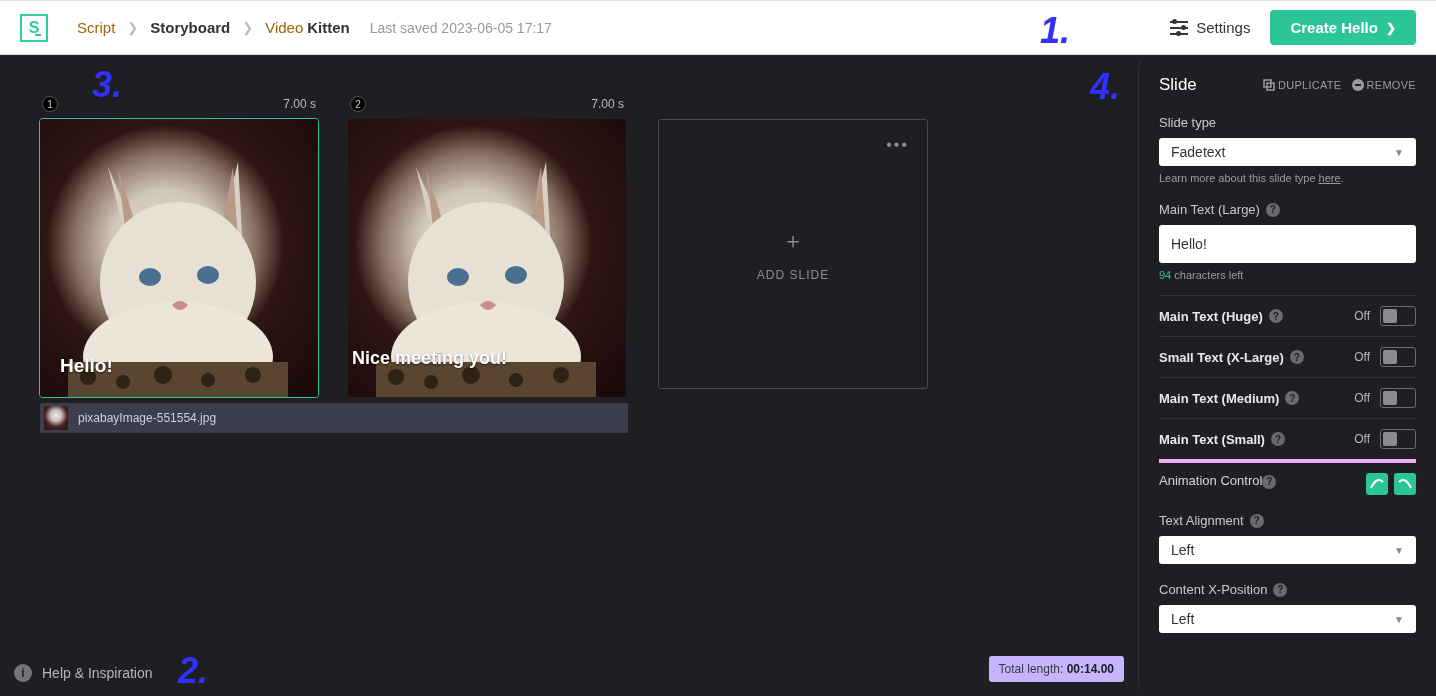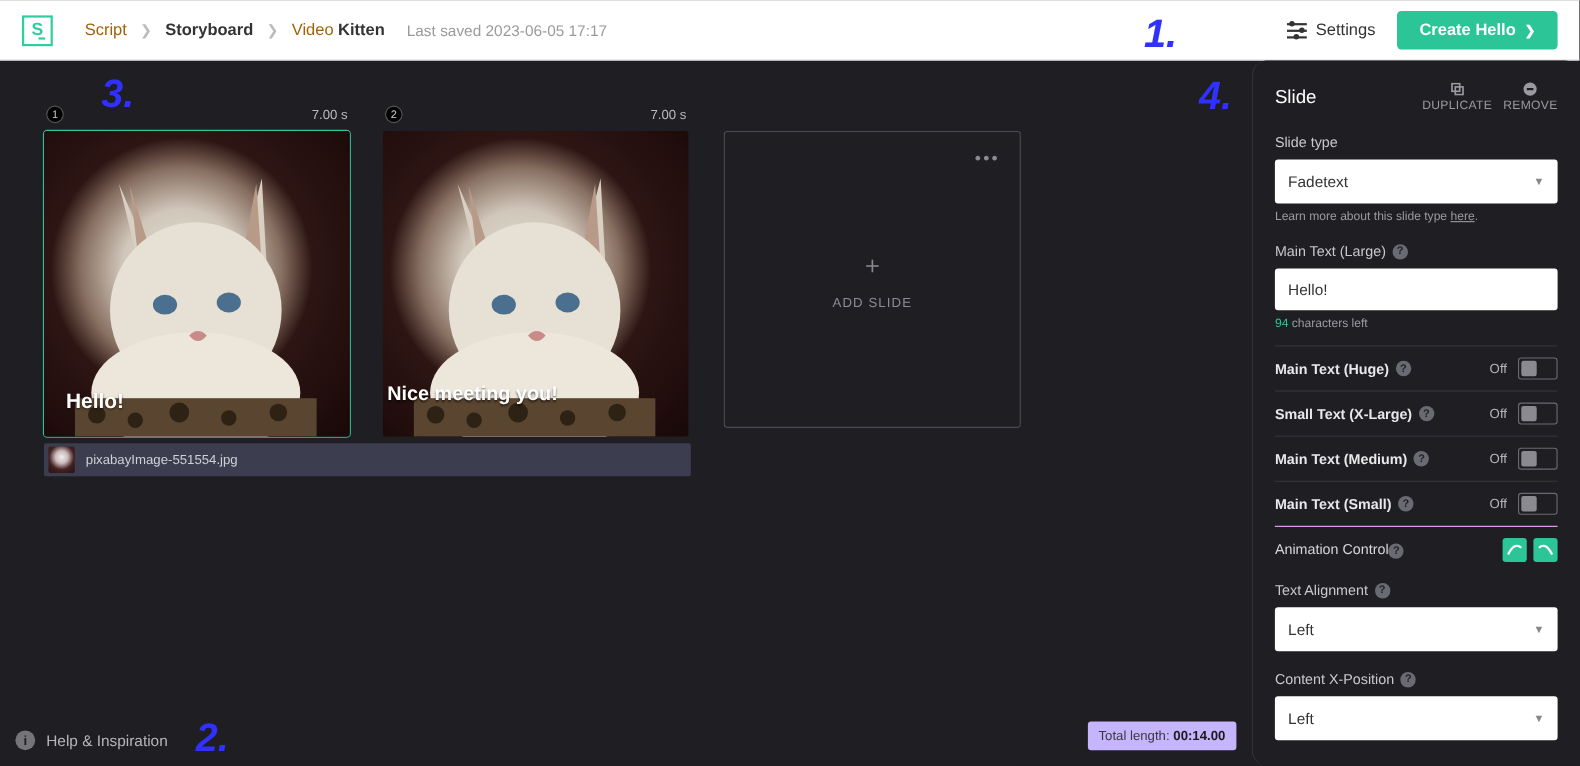--- a/index.html
+++ b/index.html
@@ -37,45 +37,45 @@
   .add-slide { width:270px; height:270px; border:1px solid #4a4a52; border-radius:3px; display:flex; flex-direction:column; align-items:center; justify-content:center; color:#8b8b93; gap:12px; cursor:pointer; position:relative; margin-top:24px; }
   .add-slide .dots { position:absolute; top:16px; right:18px; color:#8b8b93; font-size:16px; letter-spacing:2px; }
   .add-plus { font-size:22px; font-weight:300; }
   .add-label { font-size:12px; letter-spacing:1px; }
 
   
   .panel { position:absolute; top:55px; right:0; bottom:0; width:298px; background:#1f1f23; border-left:1px solid #34343b; padding:20px 20px 10px 20px; color:#d6d6d9; font-size:13px; overflow:hidden;border-radius:14px; }
   .panel-head { display:flex; align-items:center; justify-content:space-between; margin-bottom:20px; }
   .panel-head h3 { color:#fff; font-weight:400; font-size:17px; }
   .panel-head .actions { display:flex; gap:10px; font-size:11px; color:#9a9aa0; letter-spacing:.3px; }
-  .panel-head .act { display:flex; align-items:center; gap:3px; cursor:pointer;flex-direction:column; }
+  .panel-head .act { display:flex; align-items:center; gap:3px; cursor:pointer; }
   .act svg, .act .circ { width:12px; height:12px; }
   .circ { background:#9a9aa0; border-radius:50%; display:inline-block; position:relative; }
   .circ::after { content:""; position:absolute; left:3px; right:3px; top:5px; height:2px; background:#1f1f23; }
 
   .field-label { font-size:13px; color:#c9c9cd; margin-bottom:8px; display:flex; align-items:center; gap:6px; }
   .help-q { width:14px; height:14px; border-radius:50%; background:#6a6a72; color:#1f1f23; font-size:10px; display:inline-flex; align-items:center; justify-content:center; font-weight:700; }
-  .select { width:100%; background:#fff; color:#333; height:40px; border-radius:3px; display:flex; align-items:center; justify-content:space-between; padding:0 12px; font-size:14px; cursor:pointer; margin-bottom:6px; }
+  .select { width:100%; background:#fff; color:#333; height:28px; border-radius:3px; display:flex; align-items:center; justify-content:space-between; padding:0 12px; font-size:14px; cursor:pointer; margin-bottom:6px; }
   .select .caret { color:#888; font-size:10px; }
   .hint { font-size:11px; color:#9a9aa0; margin-bottom:18px; }
   .hint .lnk { text-decoration:underline; cursor:pointer; }
 
   .text-input { width:100%; background:#fff; color:#333; height:38px; border:none; border-radius:3px; padding:0 12px; font-size:14px; margin-bottom:6px; }
   .chars-left { font-size:11px; color:#9a9aa0; margin-bottom:14px; }
   .chars-left .num { color:#2bc598; }
 
   .toggle-row { display:flex; align-items:center; justify-content:space-between; padding:10px 0; border-top:1px solid #34343b; }
   .toggle-row:first-of-type { border-top:1px solid #34343b; }
   .toggle-row .lbl { font-size:13px; font-weight:600; color:#e8e8ea; display:flex; align-items:center; gap:6px; }
   .toggle-row .rt { display:flex; align-items:center; gap:10px; }
   .off-txt { font-size:12px; color:#b5b5ba; }
   .switch { width:36px; height:20px; border:1px solid #6a6a72; border-radius:3px; position:relative; cursor:pointer; }
   .switch::after { content:""; position:absolute; left:2px; top:2px; width:14px; height:14px; background:#8a8a90; border-radius:2px; }
 
-  .anim-row { display:flex; align-items:center; justify-content:space-between; padding:10px 0; border-top:1px solid #f0abfc; }
+  .anim-row { display:flex; justify-content:space-between; padding:10px 0; border-top:4px solid #f0abfc; }
   .anim-btns { display:flex; gap:6px; }
   .anim-btn { width:22px; height:22px; background:#2bc598; border-radius:3px; display:flex; align-items:center; justify-content:center; cursor:pointer; }
 
   .section-gap { height:8px; }
 
   
   .footer-left { position:absolute; left:14px; bottom:14px; display:flex; align-items:center; gap:10px; color:#b5b5ba; font-size:14px; }
   .info-ic { width:18px; height:18px; border-radius:50%; background:#747479; color:#1f1f23; display:flex; align-items:center; justify-content:center; font-size:12px; font-weight:700; }
   .footer-right { position:absolute; right:312px; bottom:14px; background:#c4b5fd; color:#3a3a40; padding:6px 10px; border-radius:3px; font-size:12px; }
   .footer-right .val { color:#1b1b1f; font-weight:600; }

